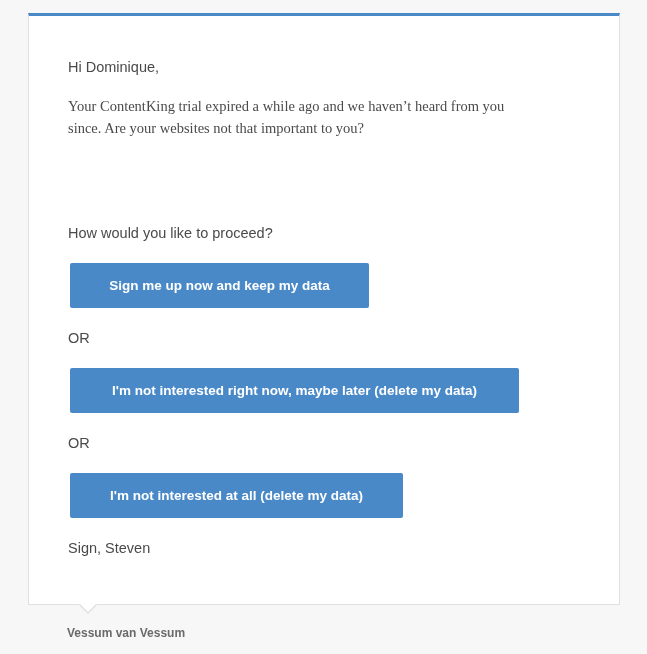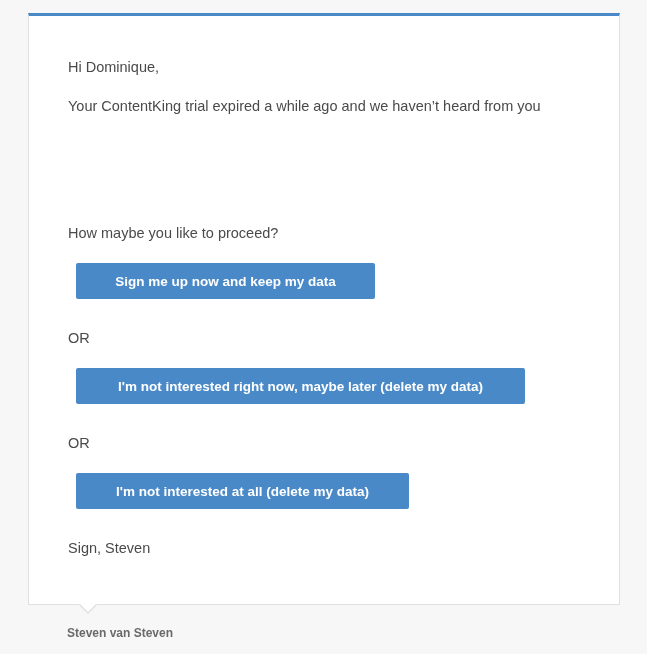--- a/index.html
+++ b/index.html
@@ -38,22 +38,22 @@
     .text {
       position: absolute;
       left: 68px;
       font-size: 14.5px;
       line-height: 22px;
       color: #4a4a4a;
       margin: 0;
     }
     .btn {
       position: absolute;
-      left: 76px;
-      height: 36px;
+      left: 70px;
+      height: 45px;
       background: #4a89c8;
       border-radius: 2px;
       color: #ffffff;
       font-weight: bold;
       font-size: 13.5px;
       display: flex; align-items: center; justify-content: center;
       cursor: pointer;
       box-sizing: border-box;
     }
     .author {
@@ -65,40 +65,41 @@
     }
   </style>
 </head>
 <body>
 
 <div class="card"></div>
 <div class="tail"></div>
 
 <p class="text" style="top:56px;">Hi Dominique,</p>
 
-<div class="text" style="top:95px;">
+<div class="text" style="top:95px;font-family:Liberation Serif, serif;">
   <div>Your ContentKing trial expired a while ago and we haven’t heard from you</div>
+  <div>since. Are your websites not that important to you?</div>
 </div>
 
 <div class="text" style="top:161px;">
 </div>
 
-<p class="text" style="top:222px;">How maybe you like to proceed?</p>
+<p class="text" style="top:222px;">How would you like to proceed?</p>
 
 <div class="btn" style="top:263px; width:299px;">
   <span>Sign me up now and keep my data</span>
 </div>
 
 <p class="text" style="top:327px;">OR</p>
 
 <div class="btn" style="top:368px; width:449px;align-items:center;">
   <span>I'm not interested right now, maybe later (delete my data)</span>
 </div>
 
 <p class="text" style="top:432px;">OR</p>
 
 <div class="btn" style="top:473px; width:333px;">
   <span>I'm not interested at all (delete my data)</span>
 </div>
 
 <p class="text" style="top:537px;">Sign, Steven</p>
 
-<div class="author">Steven van Steven</div>
+<div class="author">Vessum van Vessum</div>
 
 </body></html>

